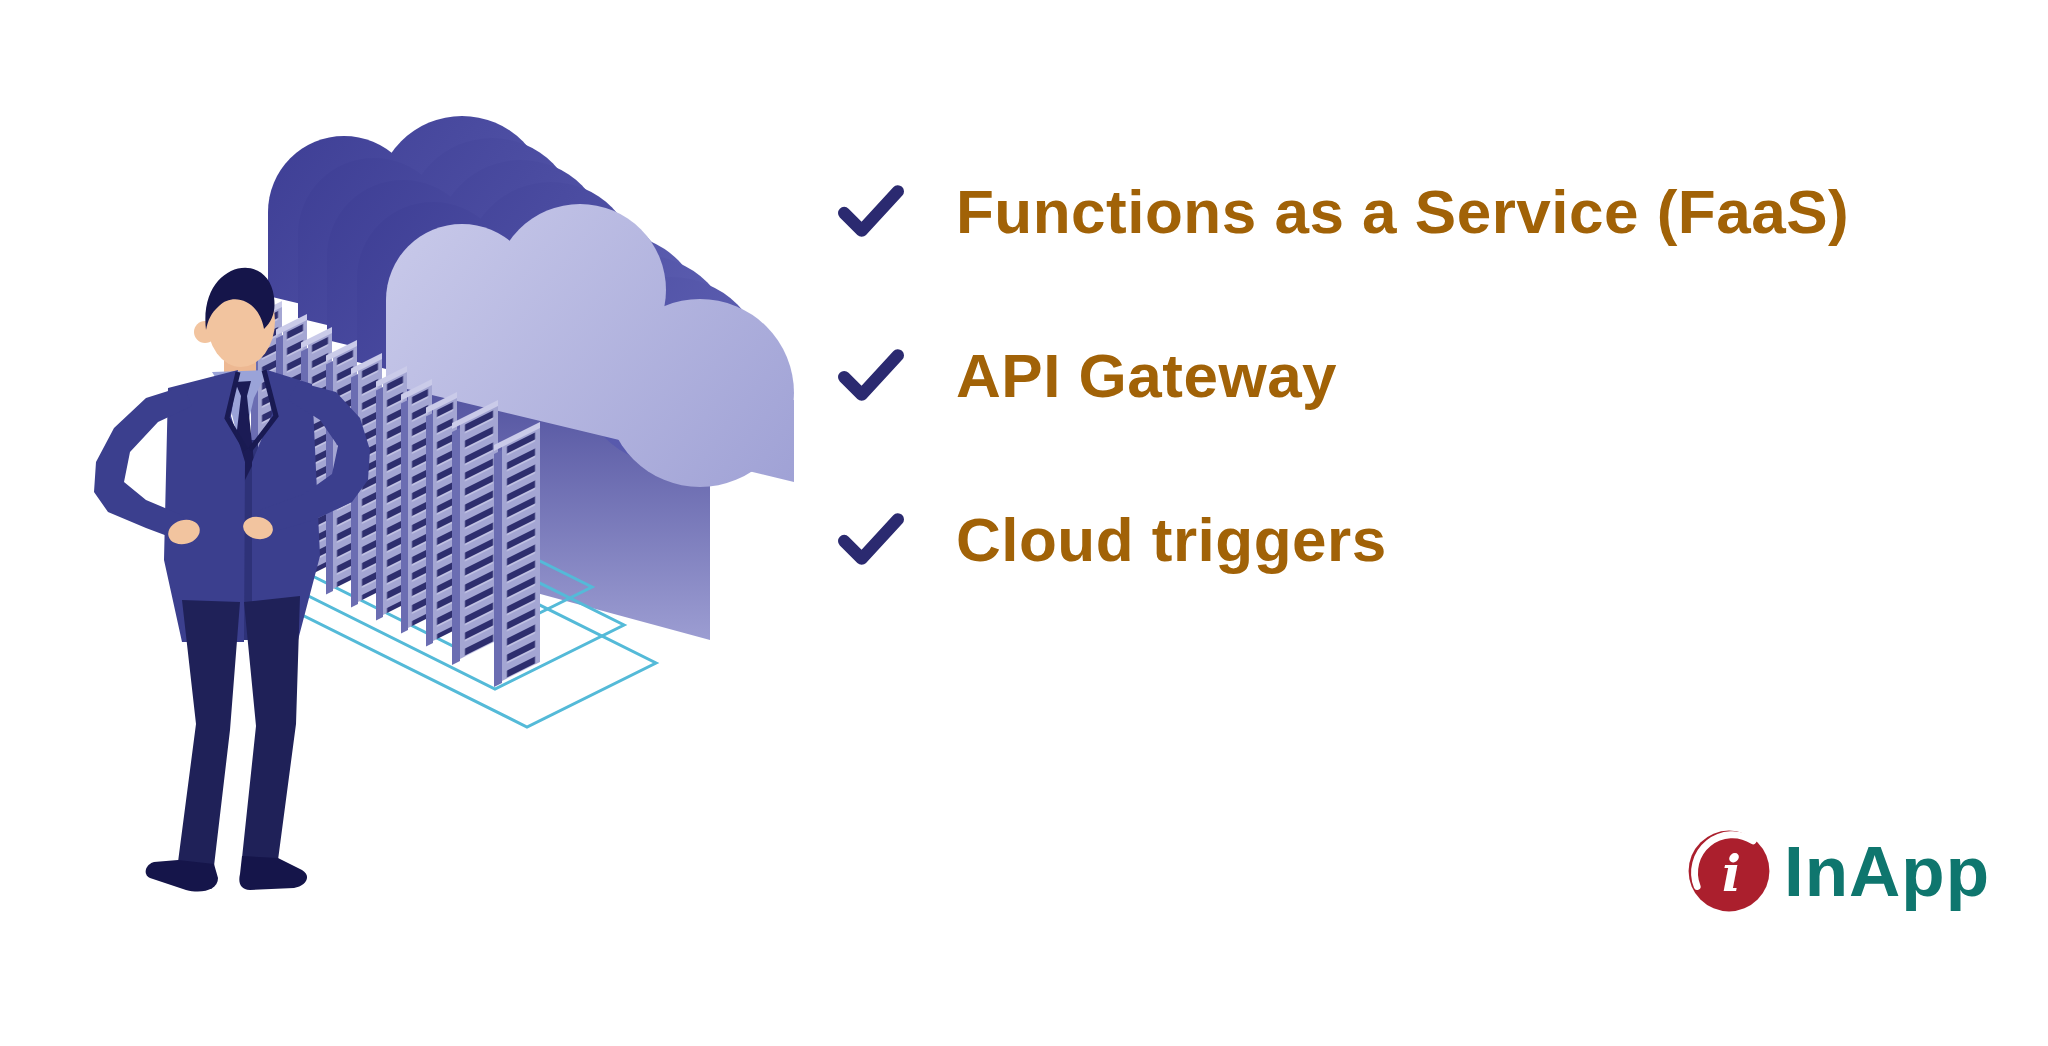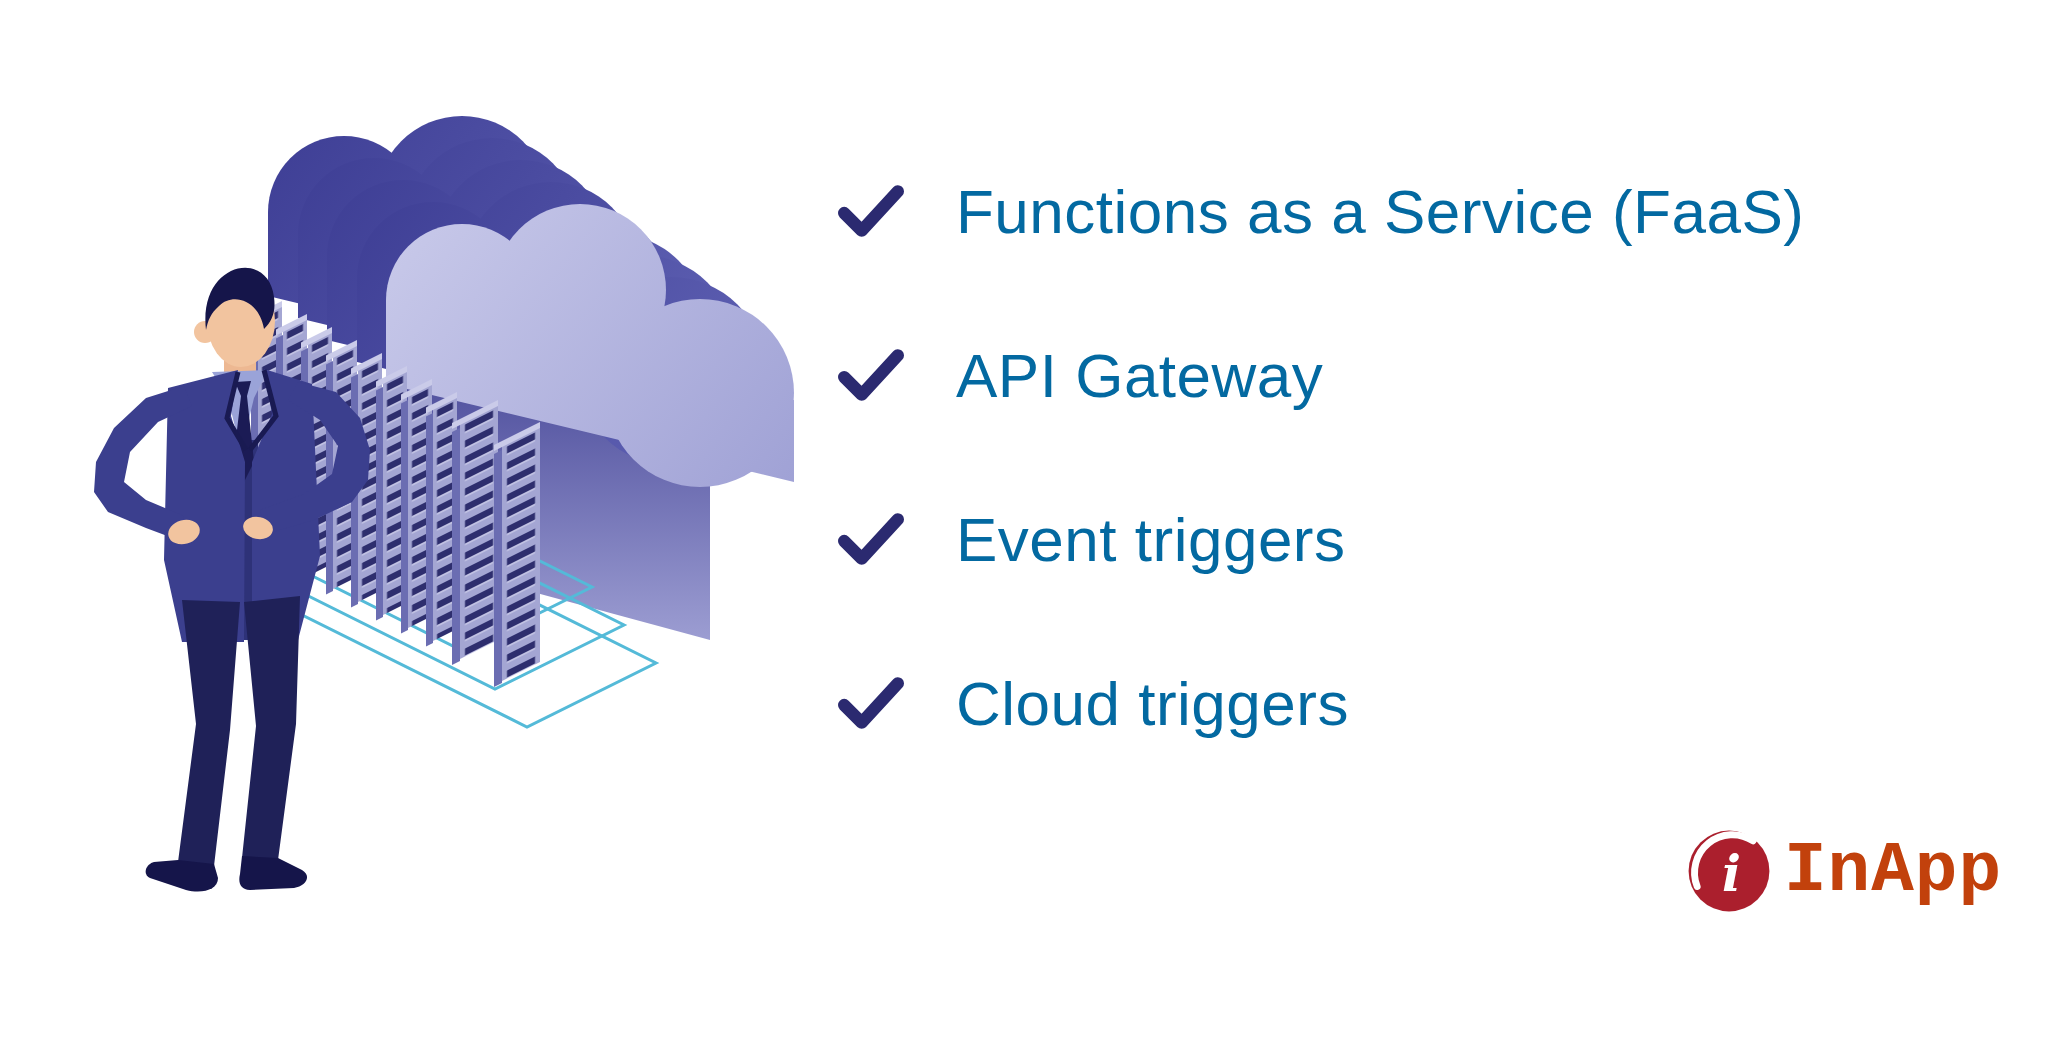--- a/index.html
+++ b/index.html
@@ -8,31 +8,31 @@
     font-family:"Liberation Sans",sans-serif;overflow:hidden;
   }
   .illustration{position:absolute;left:0;top:0;width:2048px;height:1046px;}
   .checklist{
     position:absolute;left:838px;top:172px;
     display:flex;flex-direction:column;gap:86px;
   }
   .check-item{display:flex;align-items:center;gap:52px;height:78px;}
   .check-item svg{width:66px;height:54px;flex:none;}
   .check-label{
-    font-size:62px;font-weight:normal;color:#0369a1;white-space:nowrap;
+    font-size:62px;font-weight:bold;color:#a16207;white-space:nowrap;
     letter-spacing:0.5px;
   }
   .logo{
     position:absolute;left:1686px;top:828px;
     display:flex;align-items:center;gap:12px;
   }
   .logo-icon{width:86px;height:86px;flex:none;}
   .logo-text{
-    font-family:Liberation Mono, monospace;
-    font-weight:bold;font-size:71px;color:#c2410c;line-height:1;
+    font-family:Liberation Sans, sans-serif;
+    font-weight:bold;font-size:71px;color:#0f766e;line-height:1;
     letter-spacing:1px;
   }
 </style>
 </head>
 <body>
 
 <div class="canvas">
 
   <svg class="illustration" viewBox="0 0 2048 1046" aria-hidden="true">
     <defs>
@@ -144,26 +144,20 @@
     <div class="check-item">
       <svg viewBox="0 0 64 52">
         <path d="M6 28 L23 45 L58 7" stroke="#2b2a70" stroke-width="12" stroke-linecap="round" stroke-linejoin="round" fill="none"></path>
       </svg>
       <span class="check-label">API Gateway</span>
     </div>
     <div class="check-item">
       <svg viewBox="0 0 64 52">
         <path d="M6 28 L23 45 L58 7" stroke="#2b2a70" stroke-width="12" stroke-linecap="round" stroke-linejoin="round" fill="none"></path>
       </svg>
-      <span class="check-label">Event triggers</span>
-    </div>
-    <div class="check-item">
-      <svg viewBox="0 0 64 52">
-        <path d="M6 28 L23 45 L58 7" stroke="#2b2a70" stroke-width="12" stroke-linecap="round" stroke-linejoin="round" fill="none"></path>
-      </svg>
       <span class="check-label">Cloud triggers</span>
     </div>
   </div>
 
   <div class="logo">
     <svg class="logo-icon" viewBox="0 0 100 100">
       <circle cx="50" cy="50" r="47" fill="#ab1f2d"></circle>
       <path d="M78,15 A44,44 0 0 0 13,68" fill="none" stroke="#ffffff" stroke-width="8" stroke-linecap="round"></path>
       <text x="53" y="73" font-size="58" font-style="italic" font-weight="bold" font-family="DejaVu Serif, Liberation Serif, serif" fill="#ffffff" text-anchor="middle">i</text>
     </svg>

